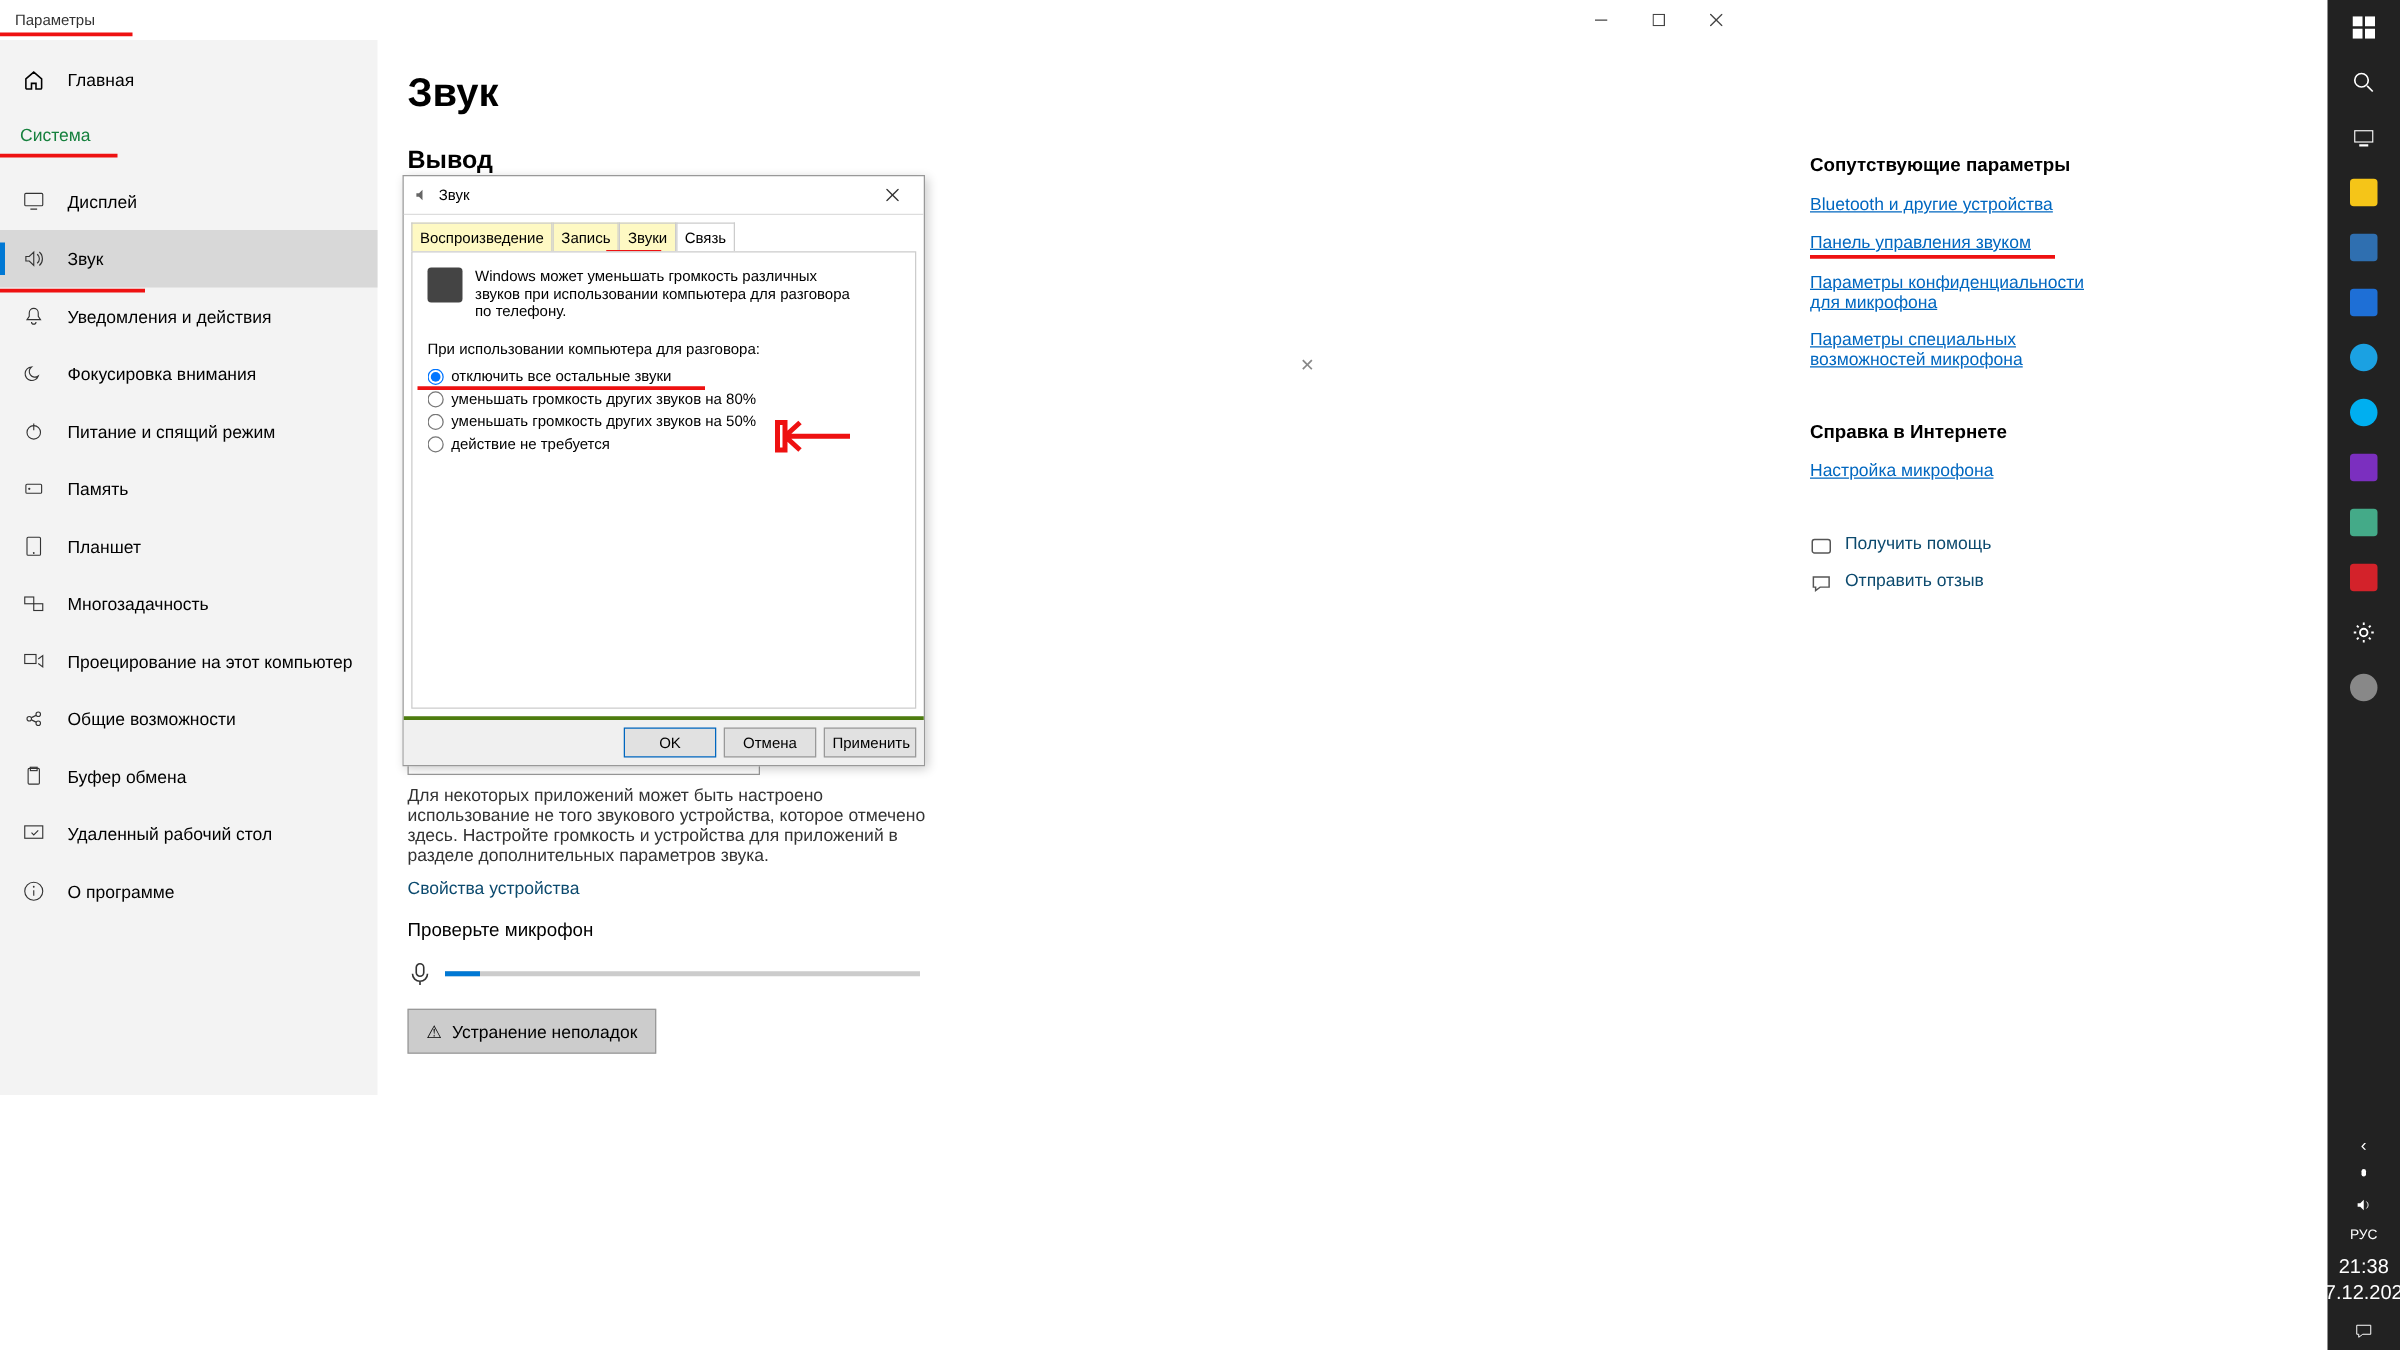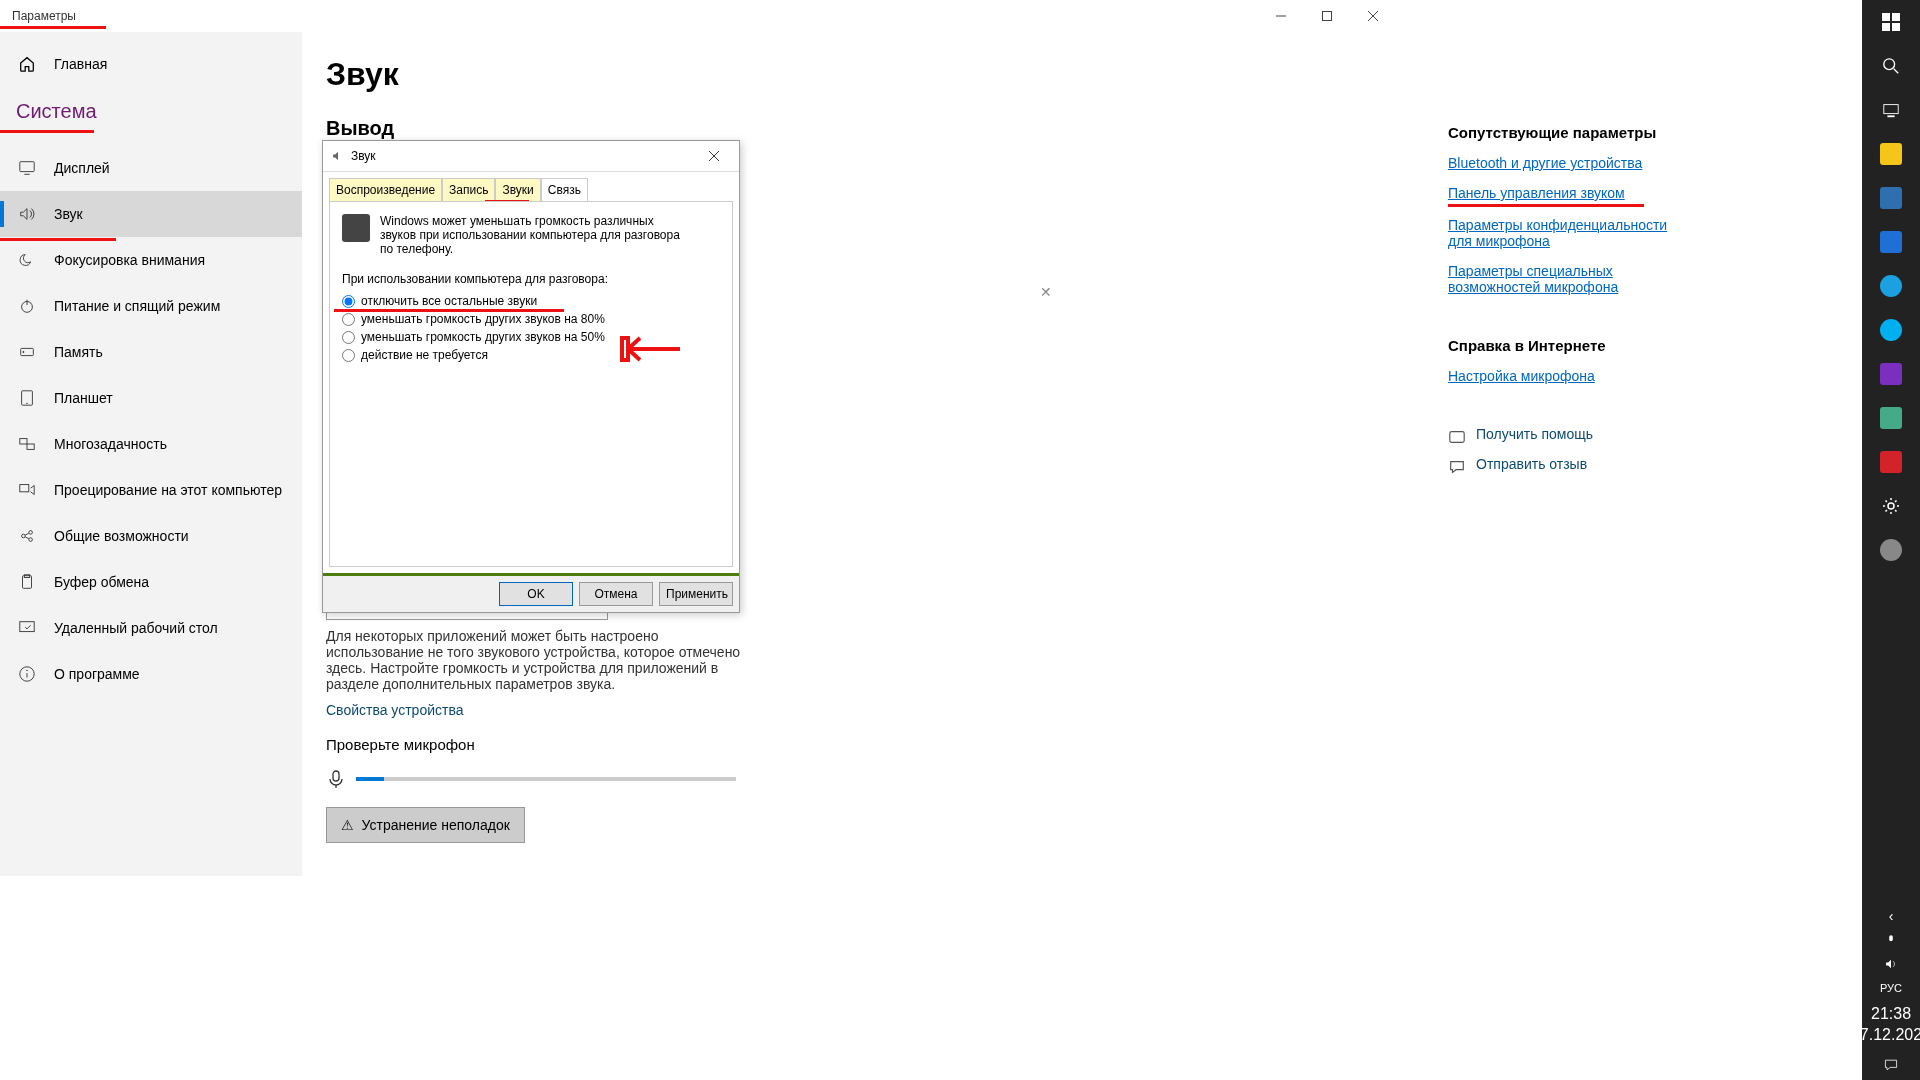--- a/index.html
+++ b/index.html
@@ -12,21 +12,21 @@
   .win-btn svg{width:10px;height:10px;}
   .settings-body{flex:1;display:flex;}
   .sidebar{width:302px;background:#f3f3f3;padding-top:10px;box-sizing:border-box;}
   .nav-home{display:flex;align-items:center;height:44px;padding-left:18px;gap:18px;color:#000;}
   .nav-home .ico{width:18px;height:18px;}
   .search-wrap{padding:10px 16px 10px 16px;}
   .search{width:100%;height:34px;border:1px solid #666;background:#fff;box-sizing:border-box;padding:0 34px 0 10px;font-size:14px;}
   .search::placeholder{color:#666;}
   .search-wrap{position:relative;}
   .search-ico{position:absolute;right:26px;top:18px;color:#666;}
-  .cat-title{padding:14px 16px 8px 16px;font-size:20px;color:#701a75;position:relative;}
+  .cat-title{padding:14px 16px 8px 16px;font-size:14px;color:#15803d;position:relative;}
   .cat-title::after{content:"";position:absolute;left:0;bottom:-2px;width:94px;height:3px;background:#e11;}
   .nav-list{margin-top:14px;}
   .nav-item{display:flex;align-items:center;height:46px;padding-left:18px;gap:18px;color:#000;cursor:default;}
   .nav-item.selected{background:#d8d8d8;position:relative;}
   .nav-item.selected::before{content:"";position:absolute;left:0;top:10px;bottom:10px;width:4px;background:#0078d4;}
   .nav-item.selected::after{content:"";position:absolute;left:0;bottom:-4px;width:116px;height:3px;background:#e11;}
   .nav-item .ico{width:18px;height:18px;color:#333;}
   .main{flex:1;padding:24px 40px 0 24px;position:relative;}
   .h1{font-size:32px;font-weight:600;margin:0 0 24px 0;}
   .h2{font-size:20px;font-weight:700;margin:0 0 16px 0;}
@@ -121,20 +121,26 @@
           </div>
           <div class="nav-item selected">
             <span class="ico"><svg viewBox="0 0 20 20">
                 <path d="M3 8h3l4-4v12l-4-4H3z" fill="none" stroke="currentColor"></path>
                 <path d="M13 6a5 5 0 0 1 0 8M15 4a8 8 0 0 1 0 12" fill="none" stroke="currentColor"></path>
               </svg></span>
             <span>Звук</span>
           </div>
           <div class="nav-item">
             <span class="ico"><svg viewBox="0 0 20 20">
+                <path d="M10 3a4 4 0 0 0-4 4v3l-2 3h12l-2-3V7a4 4 0 0 0-4-4zM8 15a2 2 0 0 0 4 0" fill="none" stroke="currentColor"></path>
+              </svg></span>
+            <span>Уведомления и действия</span>
+          </div>
+          <div class="nav-item">
+            <span class="ico"><svg viewBox="0 0 20 20">
                 <path d="M14 12A6 6 0 1 1 8 4a5 5 0 0 0 6 8z" fill="none" stroke="currentColor"></path>
               </svg></span>
             <span>Фокусировка внимания</span>
           </div>
           <div class="nav-item">
             <span class="ico"><svg viewBox="0 0 20 20">
                 <circle cx="10" cy="11" r="6" fill="none" stroke="currentColor"></circle>
                 <line x1="10" y1="3" x2="10" y2="9" stroke="currentColor"></line>
               </svg></span>
             <span>Питание и спящий режим</span>

